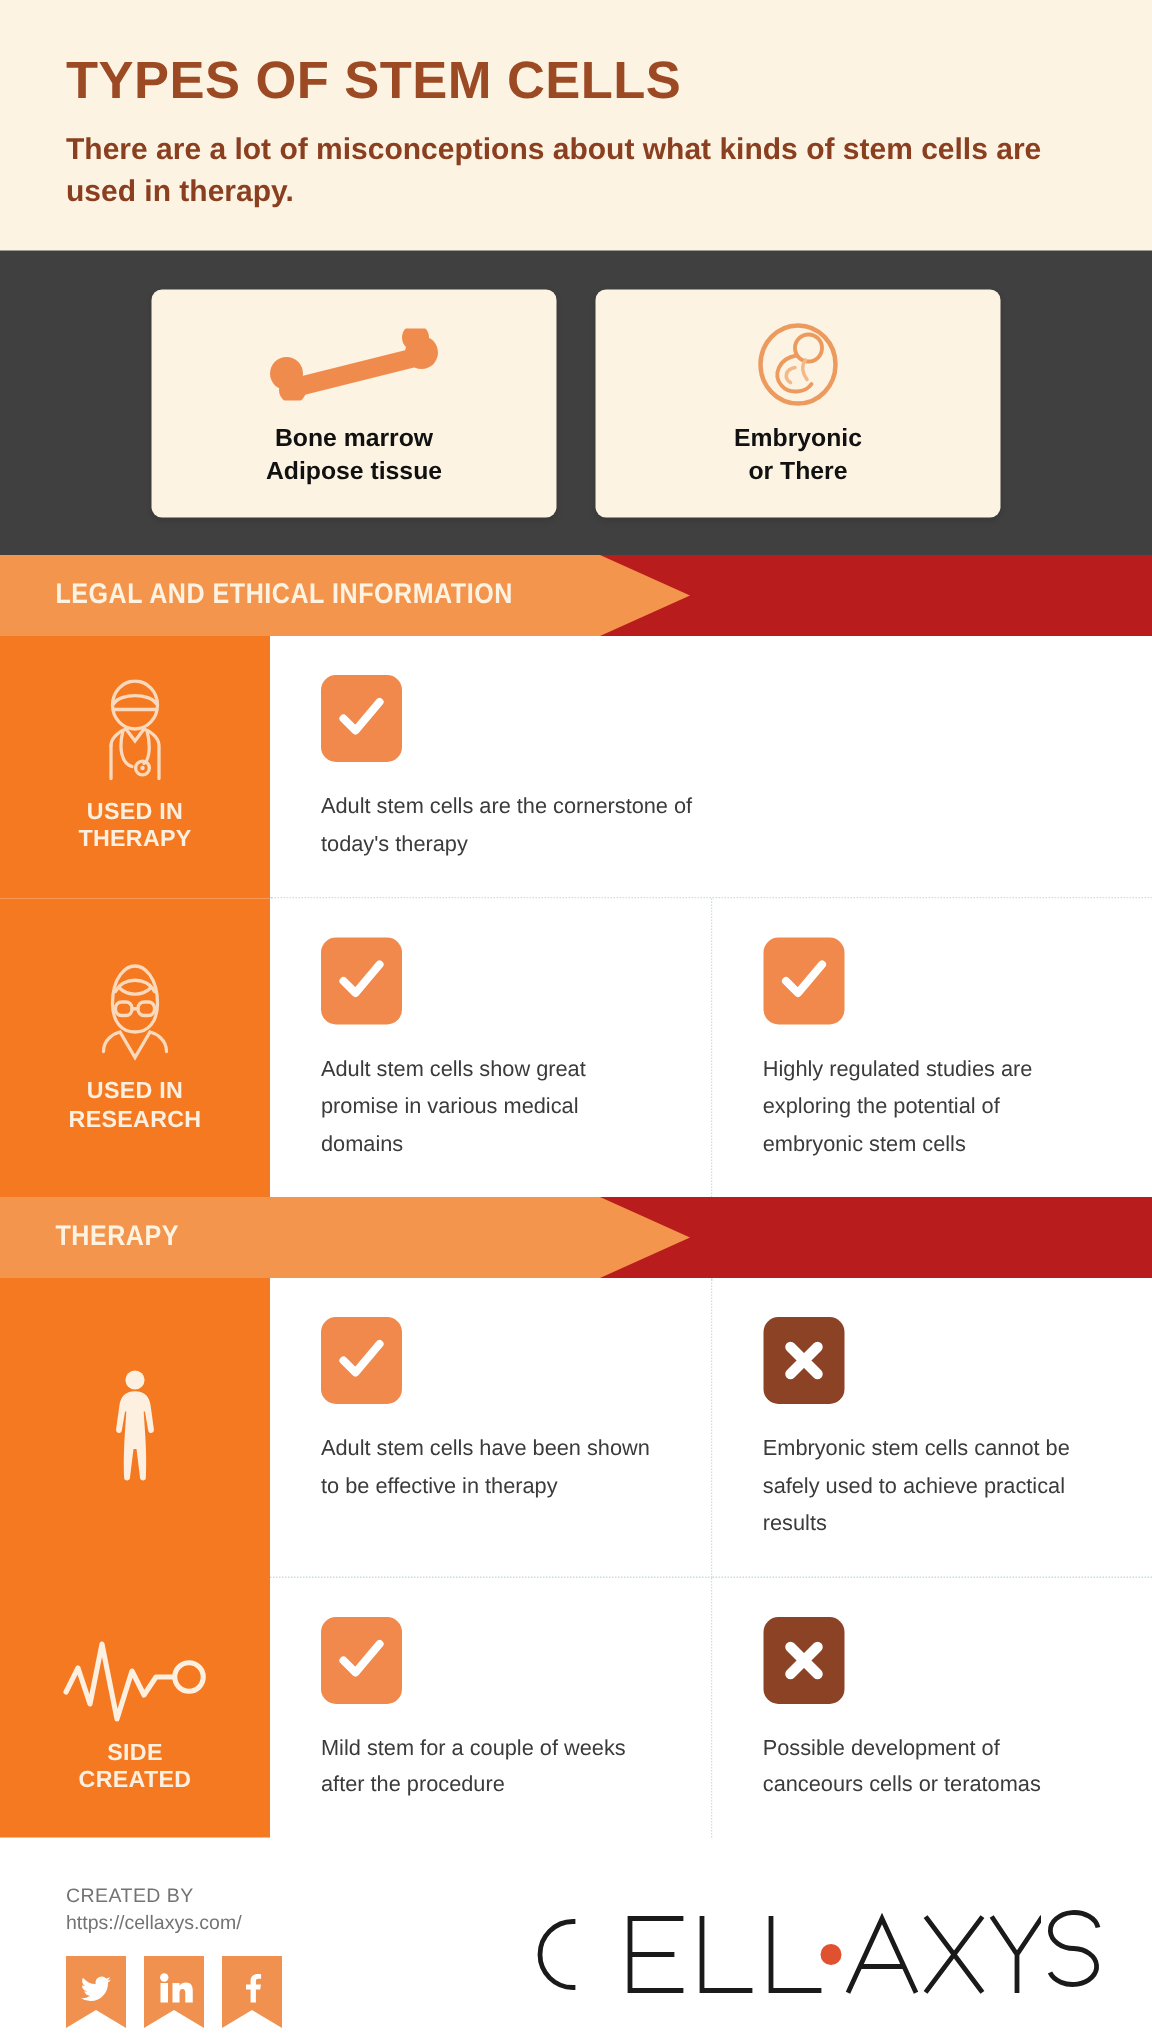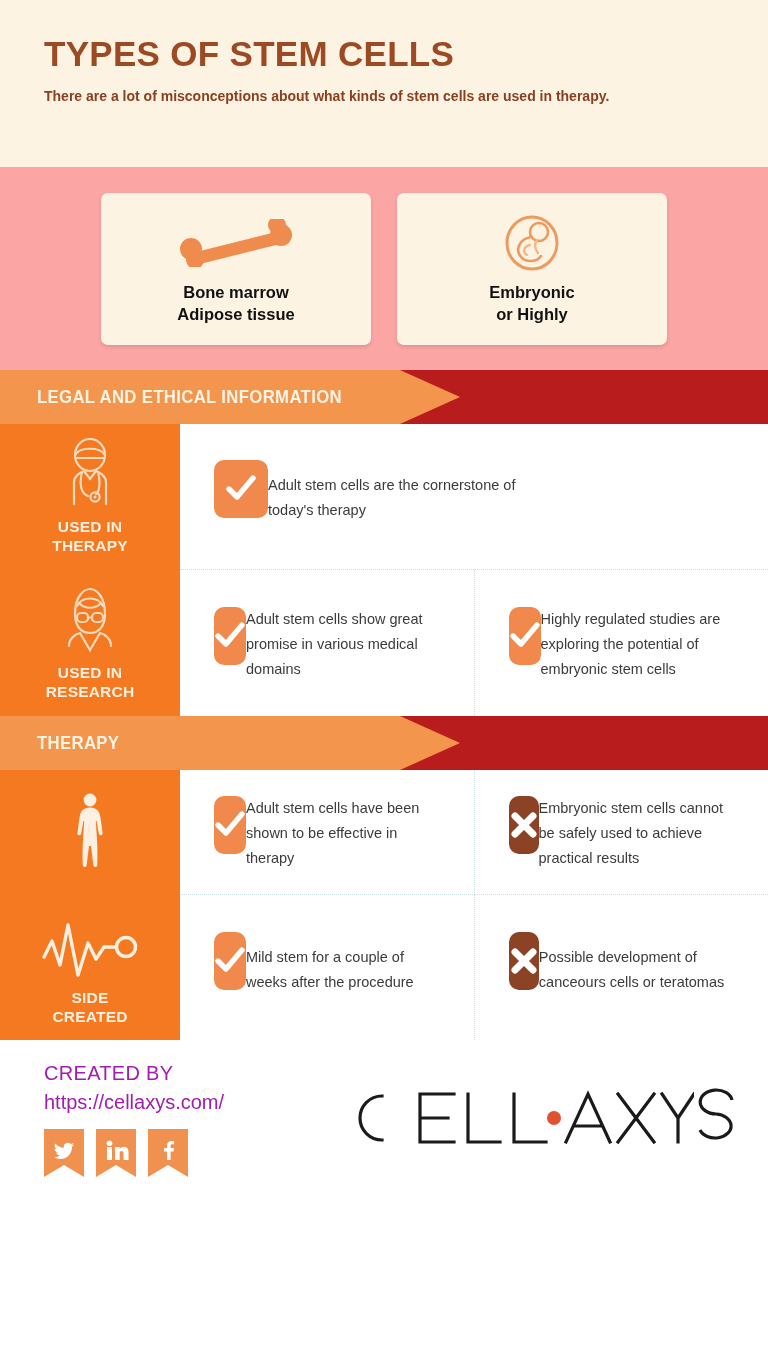--- a/index.html
+++ b/index.html
@@ -19,30 +19,30 @@
   }
   .header h1 {
     font-size:35px;
     font-weight:bold;
     color:#9C4A24;
     letter-spacing:0.3px;
     line-height:1.12;
   }
   .header h2 {
     margin-top:14px;
-    font-size:14px;
+    font-size:20px;
     font-weight:bold;
     color:#8A4020;
     line-height:1.38;
     max-width:690px;
   }
 
   
   .cards-band {
-    background:#fca5a5;
+    background:#404040;
     height:203px;
     display:flex;
     align-items:center;
     justify-content:center;
     gap:26px;
     padding:0 28px;
   }
   .card {
     background:#FDF3E3;
     border-radius:7px;
@@ -110,22 +110,22 @@
     font-weight:bold;
     line-height:1.22;
     white-space:pre-line;
     letter-spacing:.2px;
   }
   .datacell {
     flex:1 1 0;
     background:#fff;
     padding:26px 34px 22px 34px;
     display:flex;
-    flex-direction:row;
-    align-items:center;
+    flex-direction:column;
+    align-items:flex-start;
     border-right:1px dotted #C9DDE4;
   }
   .datacell:last-child { border-right:none; }
   .row.bordered .datacell { border-bottom:1px dotted #C9DDE4; }
 
   .badge {
     width:54px; height:58px;
     border-radius:10px;
     display:flex; align-items:center; justify-content:center;
     margin-bottom:18px;
@@ -142,21 +142,21 @@
 
   
   .footer {
     height:156px;
     background:#fff;
     display:flex;
     align-items:center;
     padding:0 30px 0 44px;
     justify-content:space-between;
   }
-  .created-by { font-size:20px; color:#a21caf; line-height:1.45; }
+  .created-by { font-size:13px; color:#737373; line-height:1.45; }
   .created-by .cb-title { font-weight:normal; letter-spacing:.3px; }
   .socials { display:flex; gap:12px; margin-top:12px; }
   .sbtn { width:40px; height:48px; }
   .logo { display:flex; align-items:center; }
 </style>
 </head>
 <body>
 
 <div class="page">
 
@@ -187,21 +187,21 @@
       <div class="card-ic">
         <svg width="62" height="62" viewBox="0 0 62 62">
           <ellipse cx="31" cy="31" rx="25" ry="26" fill="none" stroke="#ED9A5E" stroke-width="3"></ellipse>
           <circle cx="38" cy="20" r="9" fill="none" stroke="#ED9A5E" stroke-width="2.6"></circle>
           <path d="M30 25 C18 27 14 38 20 45 C25 51 36 50 40 44" fill="none" stroke="#ED9A5E" stroke-width="2.6" stroke-linecap="round"></path>
           <path d="M29 33 C23 34 21 40 26 43" fill="none" stroke="#F2B98A" stroke-width="2.4" stroke-linecap="round"></path>
           <path d="M36 28 C33 32 34 37 37 41" fill="none" stroke="#F2B98A" stroke-width="2.4" stroke-linecap="round"></path>
         </svg>
       </div>
       <div class="card-label">Embryonic
-or Highly</div>
+or There</div>
     </div>
 
   </div>
 
   <div class="banner">
     <svg class="arrow" viewBox="0 0 460 54" preserveAspectRatio="none">
       <path d="M0 0 H400 L460 27 L400 54 H0 Z" fill="#F4954D"></path>
     </svg>
     <span class="btext">LEGAL AND ETHICAL INFORMATION</span>
   </div>

